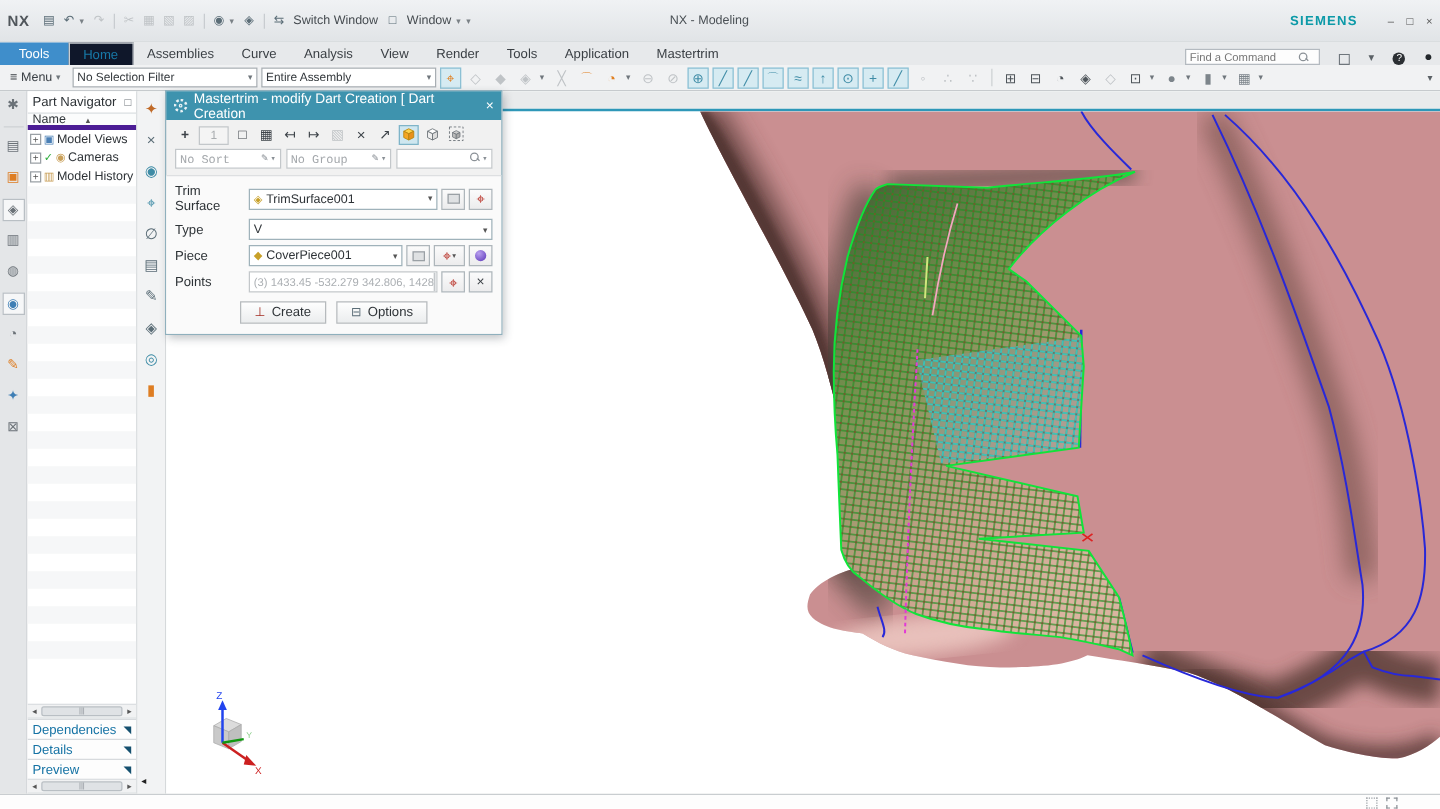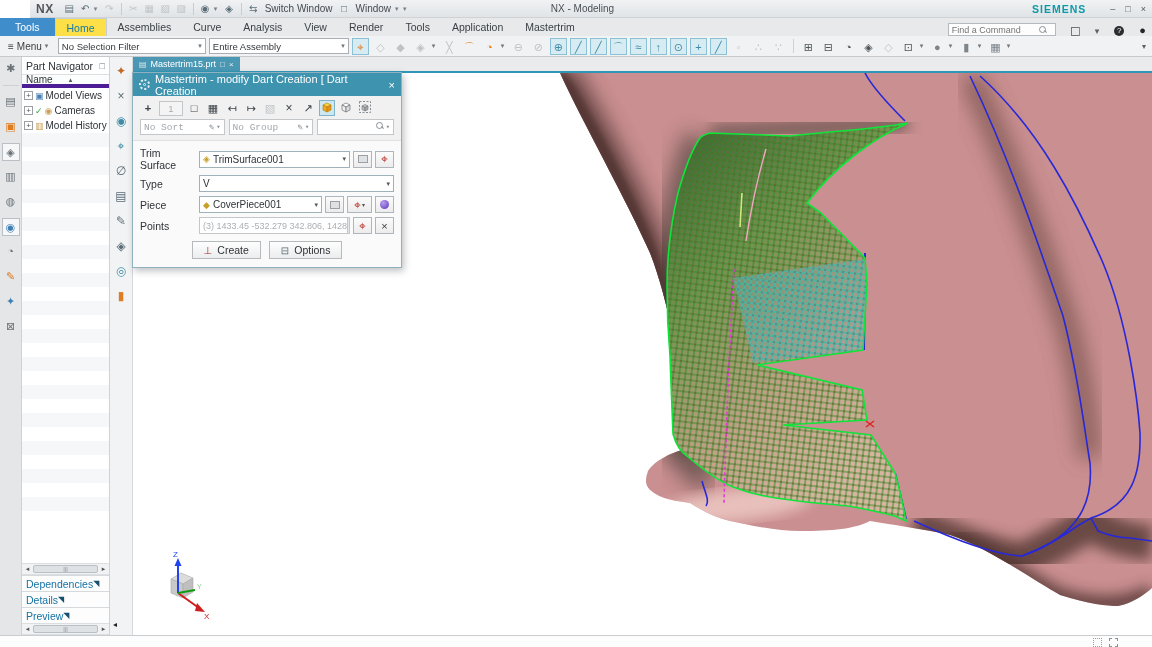--- a/index.html
+++ b/index.html
@@ -1,40 +1,40 @@
 <!DOCTYPE html>
 <html><head>
 <meta charset="utf-8">
 <style>
   * { margin:0; padding:0; box-sizing:border-box; }
   html,body { width:1152px; height:647px; overflow:hidden; background:#fff;
               font-family:"Liberation Sans","DejaVu Sans",sans-serif; font-size:10px; color:#3a3f44; }
   .app { position:relative; width:1152px; height:647px; display:flex; flex-direction:column; }
 
   
-  .titlebar { height:18px; background:linear-gradient(#f0f2f4,#e1e4e7); border-bottom:1px solid #cfd3d6;
-              display:flex; align-items:center; position:relative; flex:0 0 auto;margin-left:30px; }
+  .titlebar { height:34px; background:linear-gradient(#f0f2f4,#e1e4e7); border-bottom:1px solid #cfd3d6;
+              display:flex; align-items:center; position:relative; flex:0 0 auto; }
   .nx-logo { font-weight:bold; font-size:12px; color:#50565b; padding:0 8px 0 6px; letter-spacing:.5px; }
   .qat { display:flex; align-items:center; gap:1px; }
   .qic { width:15px; height:14px; line-height:14px; text-align:center; font-size:10px; color:#5b6d77; cursor:default; }
   .qic.dis { color:#c0c4c7; }
   .qdd { font-size:7px; color:#7a8186; width:7px; }
   .qsep { width:1px; height:12px; background:#c8ccd0; margin:0 3px; }
   .qlbl { font-size:10px; color:#444a4f; padding:0 3px; }
   .win-title { position:absolute; left:0; right:17px; text-align:center; font-size:10px; color:#4a5055; pointer-events:none; }
   .tb-right { margin-left:auto; display:flex; align-items:center; gap:24px; padding-right:6px; }
   .brand { color:#0d9aa8; font-weight:bold; font-size:10.5px; letter-spacing:1px; }
   .winctl { display:flex; gap:10px; font-size:9px; color:#555; }
   .winctl span { cursor:default; }
 
   
   .tabrow { height:18px; background:#e7e9eb; display:flex; align-items:stretch; flex:0 0 auto; position:relative; }
   .tab { padding:3px 11px 2px; font-size:10.5px; color:#3a3f44; cursor:default; }
   .tab.file { background:#3f8ecb; color:#fff; padding:3px 15px 2px; }
-  .tab.active { background:#fde047; color:#1779a8; border:1px solid #c9ced2; border-bottom:none; }
+  .tab.active { background:#0f172a; color:#1779a8; border:1px solid #c9ced2; border-bottom:none; }
   .tabrow-right { margin-left:auto; display:flex; align-items:flex-end; gap:15px; padding-right:6px; }
   .findbox { width:108px; height:13px; border:1px solid #b4bac0; background:#fdfdfd; font-size:9px;
              color:#9aa0a5; padding:0 3px; display:flex; align-items:center; gap:3px; }
   .findbox input { border:none; outline:none; width:84px; font-size:9px; color:#777; background:transparent; }
   .mag { width:8px; height:8px; position:relative; flex:0 0 auto; }
   .mag::before { content:""; position:absolute; left:0; top:0; width:5px; height:5px; border:1.2px solid #8a9096; border-radius:50%; }
   .mag::after { content:""; position:absolute; left:5px; top:5px; width:3px; height:1.2px; background:#8a9096; transform:rotate(45deg); }
   .fsq { width:9px; height:9px; position:relative; }
   .fsq::before { content:""; position:absolute; inset:0; border:1px solid #6f767c;
                  clip-path:polygon(0 0,30% 0,30% 30%,0 30%,0 0,100% 0,100% 30%,70% 30%,70% 0,100% 0,100% 100%,70% 100%,70% 70%,100% 70%,100% 100%,0 100%,0 70%,30% 70%,30% 100%,0 100%); }
@@ -81,21 +81,21 @@
           text-align:center; color:#555; flex:0 0 auto; }
   .tic { font-size:9px; flex:0 0 auto; }
   .tic.bl { color:#4a7fb5; } .tic.tan { color:#c9a05a; } .chk { color:#2fae3e; font-size:9px; }
   .nrow { height:14px; }
   .nrow:nth-child(odd) { background:#f6f7f8; }
   .hscroll { height:12px; background:#f1f2f3; border-top:1px solid #dcdfe2; border-bottom:1px solid #dcdfe2;
              display:flex; align-items:center; padding:0 1px; gap:1px; }
   .harr { font-size:7px; color:#555; width:9px; text-align:center; }
   .hthumb { flex:1; height:8px; background:#dfe2e5; border:1px solid #b9bfc4; border-radius:2px;
             text-align:center; font-size:6px; color:#8a9096; line-height:7px; }
-  .navsec { height:16px; border-top:1px solid #d7dadd; display:flex; align-items:center; 
+  .navsec { height:16px; border-top:1px solid #d7dadd; display:flex; align-items:center; justify-content:space-between;
             padding:0 4px; font-size:10.5px; color:#1472a4; background:#fdfdfd; }
   .seccorner { color:#15506f; font-size:8px; }
   .navfill { flex:1 1 auto; }
 
   .toolstrip { width:23px; background:#f2f3f4; border-right:1px solid #d6d9db; display:flex; flex-direction:column;
                align-items:center; padding-top:6px; gap:8px; flex:0 0 auto; position:relative; }
   .tsic { width:17px; height:17px; line-height:16px; text-align:center; font-size:12px; color:#5b6d77; }
   .tsic.mc { color:#c06a28; } .tsic.or { color:#de7d22; } .tsic.gr { color:#3f8ca6; }
   .strip-collapse { position:absolute; bottom:6px; left:3px; font-size:8px; color:#222; }
 

